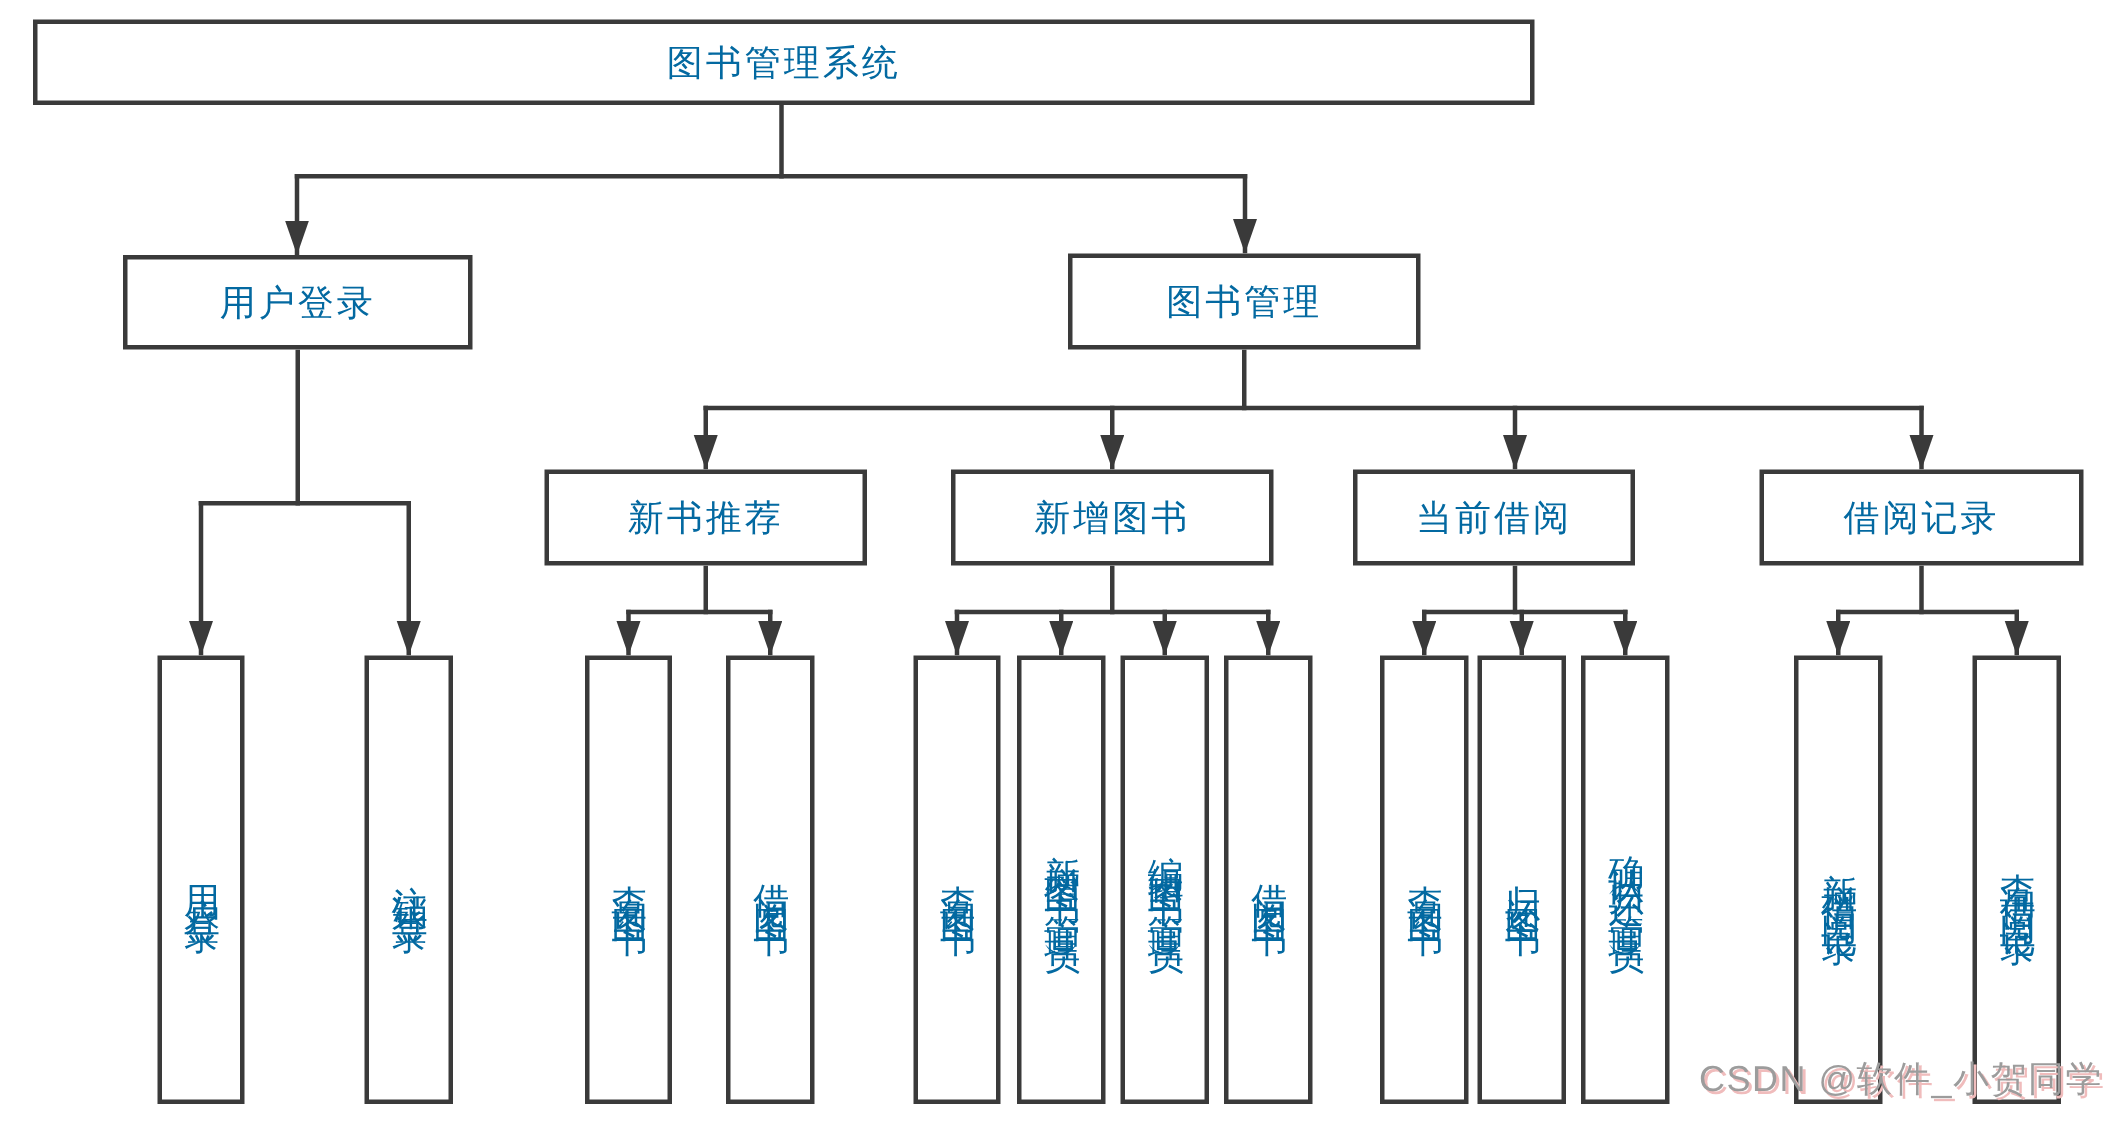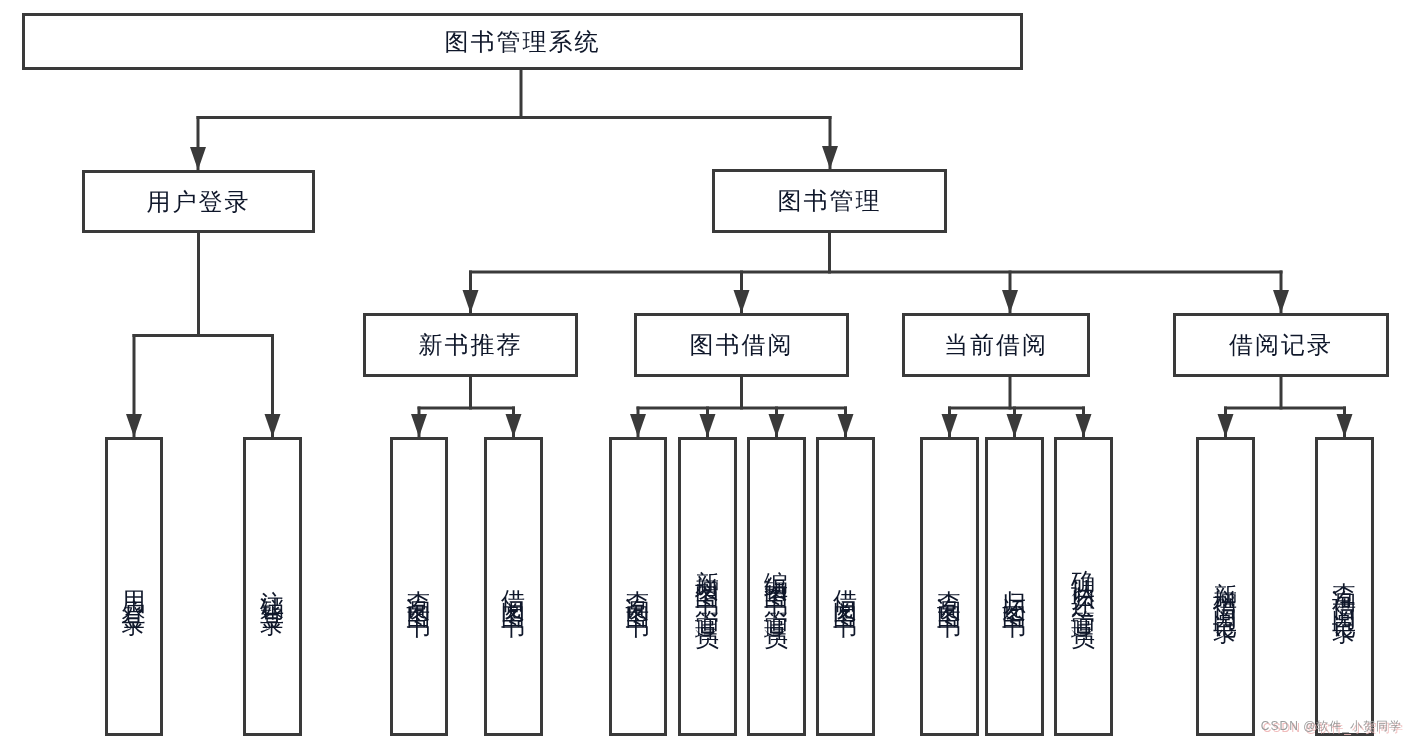--- a/index.html
+++ b/index.html
@@ -3,30 +3,30 @@
 <meta charset="utf-8">
 <style>
   html,body{margin:0;padding:0;background:#ffffff;}
   .stage{
     position:relative;width:1405px;height:747px;background:#ffffff;
     font-family:"Liberation Sans","DejaVu Sans",sans-serif;overflow:hidden;
   }
   .wires{position:absolute;left:0;top:0;width:1405px;height:747px;}
   .node{
     position:absolute;box-sizing:border-box;border:3px solid #3a3a3a;background:#ffffff;
-    display:flex;align-items:center;justify-content:center;color:#0f172a;
+    display:flex;align-items:center;justify-content:center;color:#0369a1;
   }
   .h-label{font-size:24px;letter-spacing:2px;white-space:nowrap;}
   .v-label{
     writing-mode:vertical-rl;text-orientation:mixed;
     font-size:24px;letter-spacing:8px;line-height:1.05;white-space:nowrap;
   }
   .watermark{
     position:absolute;right:3px;bottom:12px;z-index:6;
-    font-size:12px;letter-spacing:1px;color:#9c9c9c;
+    font-size:24px;letter-spacing:1px;color:#9c9c9c;
     text-shadow:2px 2px 0 #f0bcbc;white-space:nowrap;
   }
 </style>
 </head>
 <body>
 
 <div class="stage">
 
   <svg class="wires" width="1405" height="747" viewBox="0 0 1405 747" xmlns="http://www.w3.org/2000/svg">
     <defs>
@@ -86,21 +86,21 @@
     <span class="h-label">用户登录</span>
   </div>
   <div class="node" style="left:363px;top:313px;width:215px;height:64px;">
     <span class="h-label">新书推荐</span>
   </div>
 
   <div class="node" style="left:712px;top:169px;width:235px;height:64px;">
     <span class="h-label">图书管理</span>
   </div>
   <div class="node" style="left:634px;top:313px;width:215px;height:64px;">
-    <span class="h-label">图书借阅</span>
+    <span class="h-label">新增图书</span>
   </div>
   <div class="node" style="left:902px;top:313px;width:188px;height:64px;">
     <span class="h-label">当前借阅</span>
   </div>
   <div class="node" style="left:1173px;top:313px;width:216px;height:64px;">
     <span class="h-label">借阅记录</span>
   </div>
 
   <div class="node" style="left:105px;top:437px;width:58px;height:299px;">
     <span class="v-label">用户登录</span>

